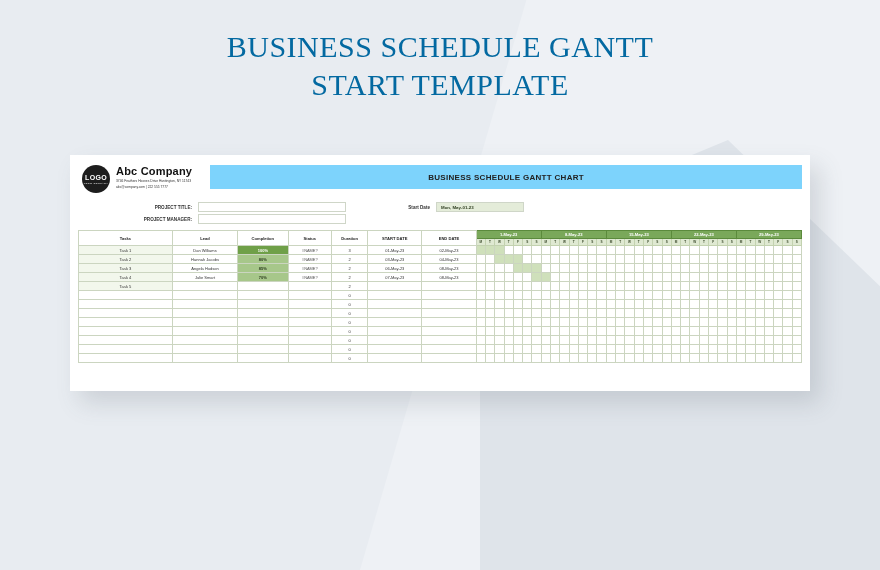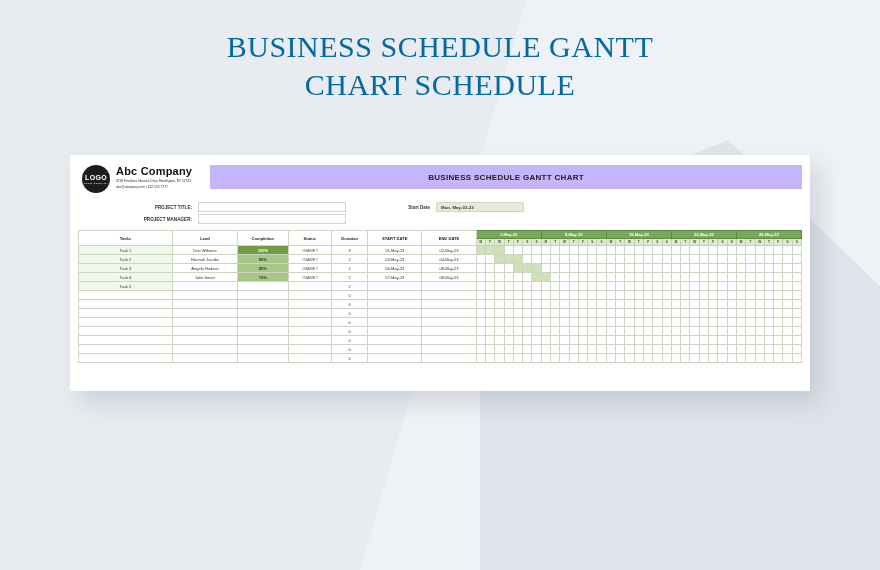--- a/index.html
+++ b/index.html
@@ -48,21 +48,21 @@
     display:flex; flex-direction:column; align-items:center; justify-content:center;
     margin:2px 6px 0 4px; flex:0 0 auto;
   }
   .logo-badge .l1 { font-size:7px; font-weight:700; line-height:7px; letter-spacing:.3px;}
   .logo-badge .l2 { font-size:2.4px; letter-spacing:.4px; margin-top:1px;}
   .co-block { flex:0 0 auto; padding-top:2px; }
   .co-name { font-size:11px; font-weight:700; color:#111; letter-spacing:.2px; }
   .co-line { font-size:3.3px; color:#333; line-height:4.4px; margin-top:2px;}
   .sheet-title-bar {
     flex:1 1 auto; margin-left:18px; margin-top:2px;
-    background:#c4b5fd; height:24px;
+    background:#7dd3fc; height:24px;
     display:flex; align-items:center; justify-content:center;
   }
   .sheet-title-bar span { font-size:8px; font-weight:700; color:#222; letter-spacing:.3px; }
 
   
   .info { margin-top:4px; }
   .info-row { display:flex; align-items:center; height:12px; }
   .info-lbl { width:120px; text-align:right; padding-right:6px; font-size:4.6px; font-weight:700; color:#333;}
   .info-in { width:148px; height:10px; background:#fff; border:1px solid #cfd6c8; }
   .sd-lbl { width:90px; text-align:right; padding-right:6px; font-size:4.6px; font-weight:700; color:#333;}
@@ -93,21 +93,21 @@
   .zero { color:#333; }
 </style>
 </head>
 <body>
 
 <div id="bg-shape-light"></div>
 <div id="bg-shape-dark"></div>
 
 <div id="title-wrap">
   <div class="t">BUSINESS SCHEDULE GANTT</div>
-  <div class="t">CHART SCHEDULE</div>
+  <div class="t">START TEMPLATE</div>
 </div>
 
 <div id="sheet">
 
   <div class="hdr">
     <div class="logo-badge">
       <div class="l1">LOGO</div>
       <div class="l2">LOGO COMPANY</div>
     </div>
     <div class="co-block">

